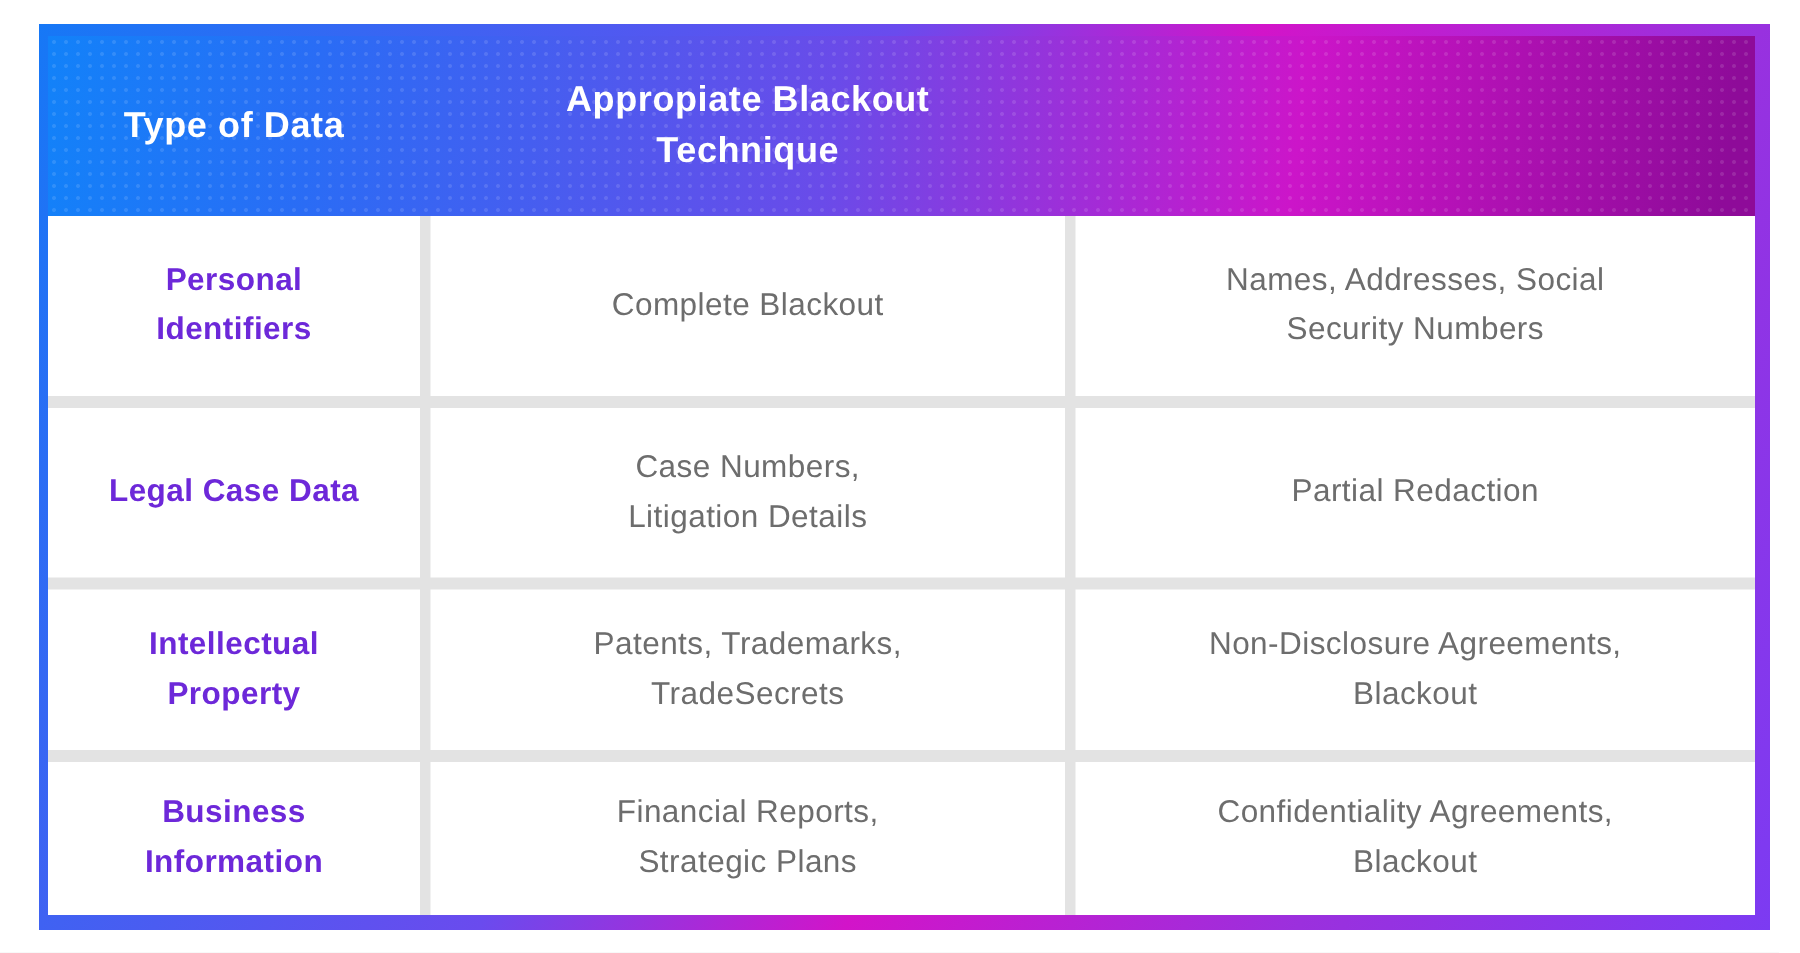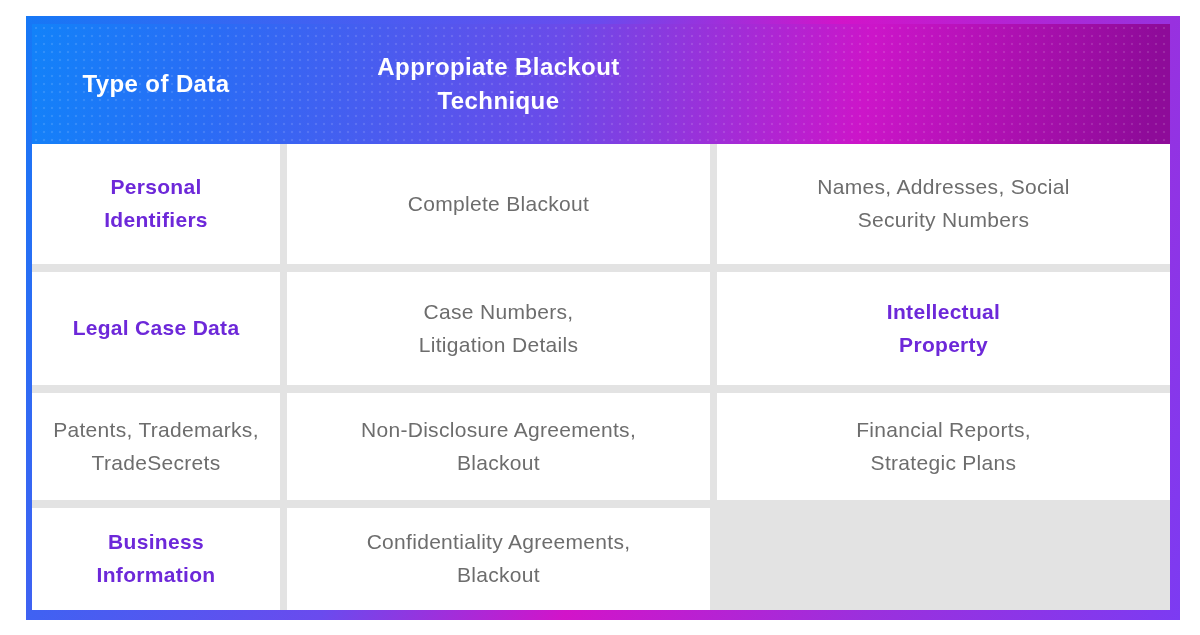--- a/index.html
+++ b/index.html
@@ -96,29 +96,30 @@
 
     <div class="cell type-cell">Personal
 Identifiers</div>
     <div class="cell">Complete Blackout</div>
     <div class="cell">Names, Addresses, Social
 Security Numbers</div>
 
     <div class="cell type-cell">Legal Case Data</div>
     <div class="cell">Case Numbers,
 Litigation Details</div>
+    <div class="cell">Partial Redaction</div>
 
     <div class="cell type-cell">Intellectual
 Property</div>
     <div class="cell">Patents, Trademarks,
 TradeSecrets</div>
     <div class="cell">Non-Disclosure Agreements,
 Blackout</div>
 
+    <div class="cell type-cell">Business
+Information</div>
     <div class="cell">Financial Reports,
 Strategic Plans</div>
-    <div class="cell type-cell">Business
-Information</div>
     <div class="cell">Confidentiality Agreements,
 Blackout</div>
   </div>
 
 </div>
 
 </body></html>

